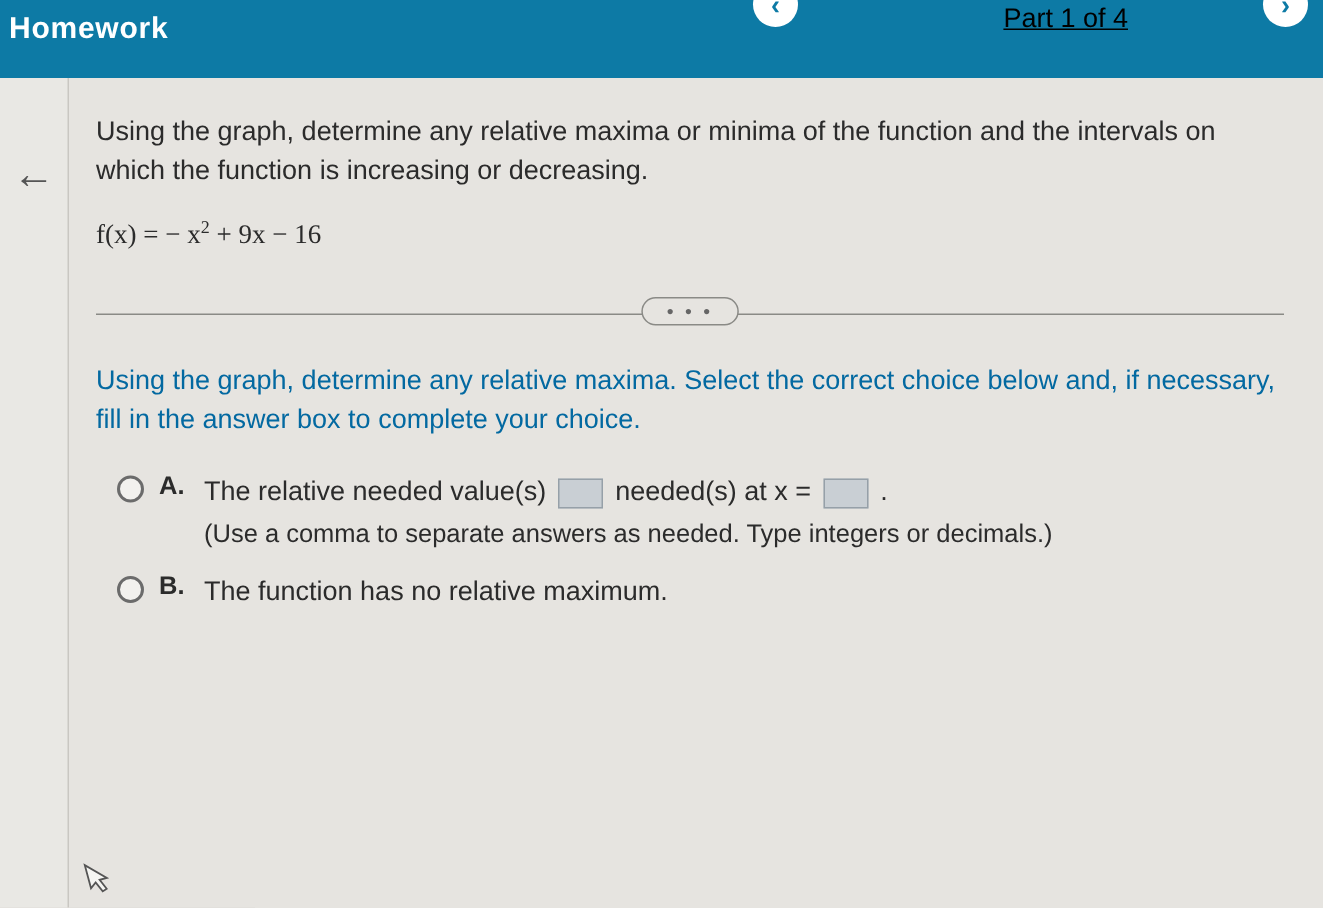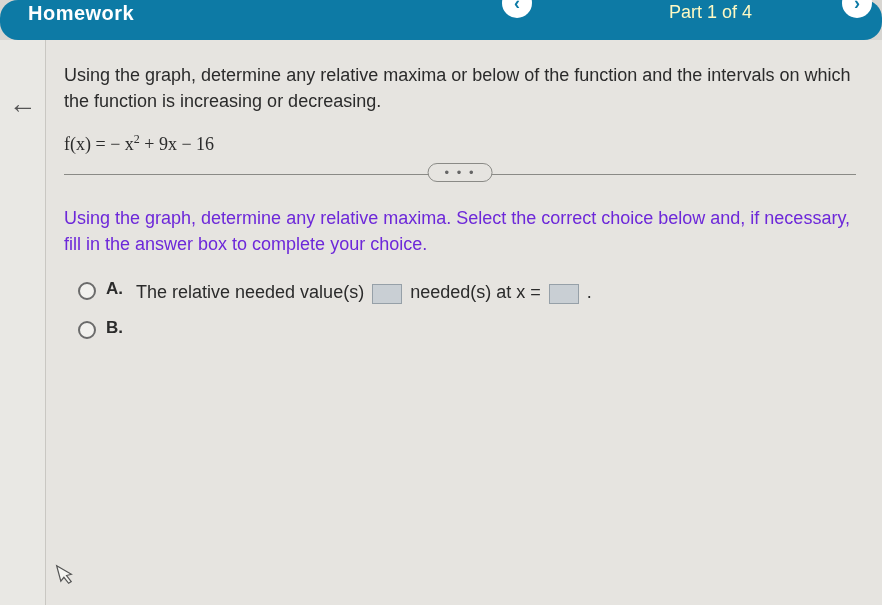--- a/index.html
+++ b/index.html
@@ -7,27 +7,26 @@
       font-family: Arial, Helvetica, sans-serif;
       background: #d8d6d2;
       width: 882px;
       height: 605px;
       overflow: hidden;
       position: relative;
       color: #333;
     }
     .header-bar {
       background: #0d7aa5;
-      height: 40px;
+      height: 52px;
       display: flex;
       align-items: center;
-      padding: 0 28px;
+      padding: 0 6px;
       color: #fff;
       position: relative;
-      border-radius: 18px;
     }
     .header-title {
       font-size: 20px;
       font-weight: bold;
       letter-spacing: 0.5px;
       margin-top: -14px;
     }
     .nav-circle {
       width: 30px;
       height: 30px;
@@ -40,22 +39,23 @@
       font-size: 18px;
       font-weight: bold;
       position: absolute;
     }
     .nav-prev { right: 350px; top: -12px; }
     .nav-next { right: 10px; top: -12px; }
     .part-indicator {
       position: absolute;
       right: 130px;
       top: 2px;
-      color: #fef9c3;
-      font-size: 18px;
+      color: #000000;
+      font-size: 18px;
+      text-decoration: underline;
     }
     .content-wrap {
       display: flex;
       height: calc(100% - 36px);
     }
     .back-col {
       width: 46px;
       background: #e9e8e4;
       border-right: 1px solid #c9c7c2;
       display: flex;
@@ -76,21 +76,21 @@
     }
     .q-intro {
       font-size: 18px;
       line-height: 1.45;
       color: #2b2b2b;
       margin-bottom: 18px;
     }
     .formula {
       font-size: 18px;
       color: #2b2b2b;
-      margin-bottom: 8px;
+      margin-bottom: 31px;
       font-family: "Times New Roman", serif;
     }
     .formula sup { font-size: 12px; vertical-align: super; }
     .divider-row {
       position: relative;
       height: 24px;
       margin-bottom: 18px;
     }
     .divider-line {
       position: absolute;
@@ -109,21 +109,21 @@
       border-radius: 11px;
       padding: 1px 16px;
       font-size: 13px;
       letter-spacing: 2px;
       color: #666;
       cursor: pointer;
     }
     .sub-q {
       font-size: 18px;
       line-height: 1.45;
-      color: #6d28d9;
+      color: #0369a1;
       margin-bottom: 22px;
     }
     .choice-row {
       display: flex;
       align-items: flex-start;
       margin-bottom: 12px;
       padding-left: 14px;
     }
     .radio-circle {
       width: 18px;
@@ -184,21 +184,21 @@
   </div>
 </div>
 
 <div class="content-wrap">
   <div class="back-col">
     <span class="back-arrow">←</span>
   </div>
 
   <div class="main-panel">
 
-    <div class="q-intro">Using the graph, determine any relative maxima or below of the function and the intervals on which the function is increasing or decreasing.</div>
+    <div class="q-intro">Using the graph, determine any relative maxima or minima of the function and the intervals on which the function is increasing or decreasing.</div>
 
     <div class="formula">
       <span>f(x) = − x</span><sup>2</sup><span> + 9x − 16</span>
     </div>
 
     <div class="divider-row">
       <div class="divider-line"></div>
       <div class="divider-pill">• • •</div>
     </div>
 
@@ -206,26 +206,28 @@
 
     <div class="choice-row">
       <div class="radio-circle"></div>
       <span class="choice-letter">A.</span>
       <div class="choice-body">
         <span>The relative needed value(s) </span>
         <span class="answer-box"></span>
         <span> needed(s) at x = </span>
         <span class="answer-box"></span>
         <span>.</span>
+        <div class="hint">(Use a comma to separate answers as needed. Type integers or decimals.)</div>
       </div>
     </div>
 
     <div class="choice-row">
       <div class="radio-circle"></div>
       <span class="choice-letter">B.</span>
+      <div class="choice-body">The function has no relative maximum.</div>
     </div>
 
     <div class="cursor-icon">
       <svg width="22" height="26" viewBox="0 0 22 26">
         <path d="M6 2 L6 18 L10 15 L13 22 L16 21 L13 14 L18 14 Z" fill="#f5f5f2" stroke="#555" stroke-width="1.2"></path>
       </svg>
     </div>
 
   </div>
 </div>

